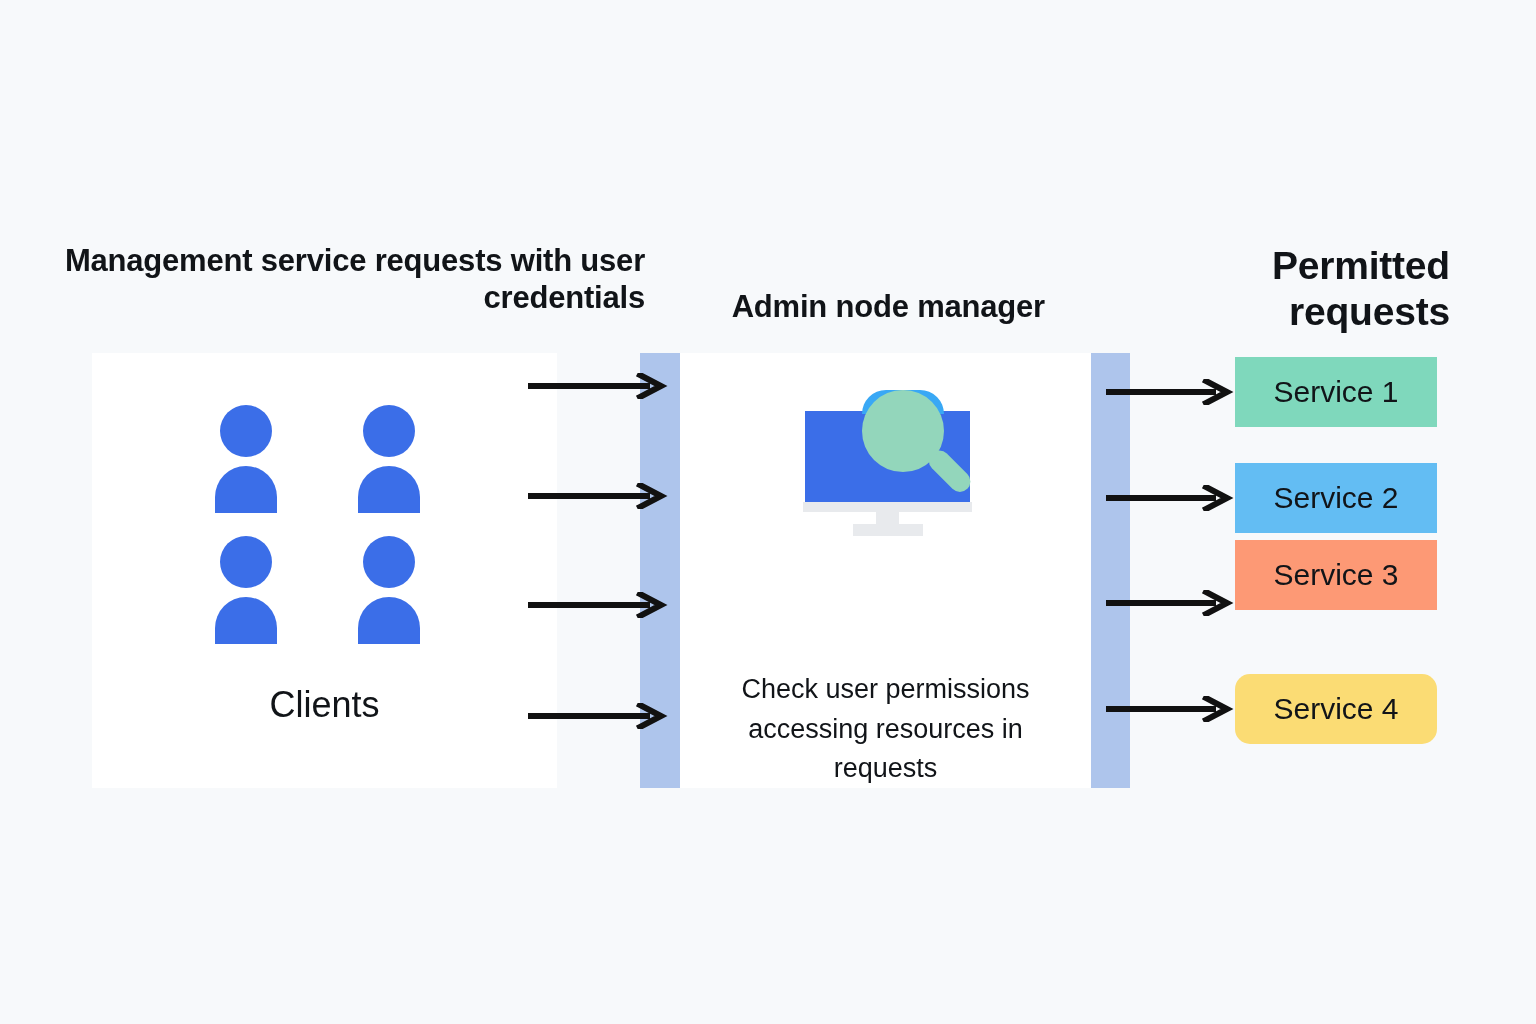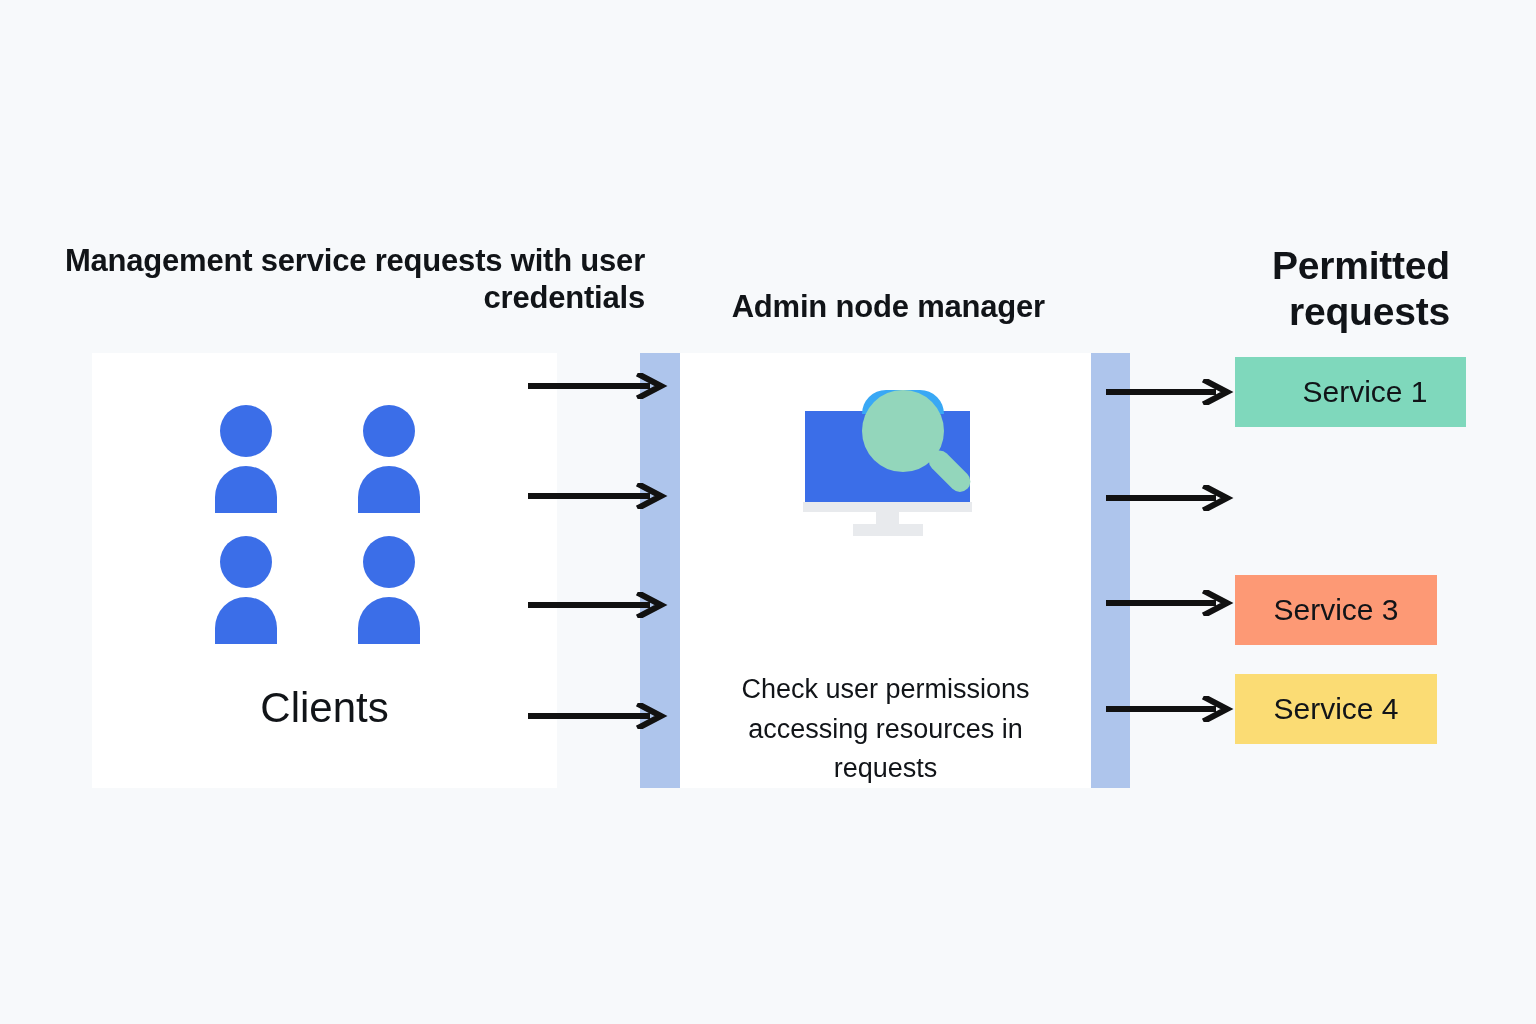--- a/index.html
+++ b/index.html
@@ -123,21 +123,21 @@
   #person-2 { left: 143px; top: 0px; }
   #person-3 { left: 0px;   top: 131px; }
   #person-4 { left: 143px; top: 131px; }
 
   #clients-label {
     position: absolute;
     left: 172px;
     top: 684px;
     width: 305px;
     text-align: center;
-    font-size: 42px;
+    font-size: 36px;
     color: #111418;
   }
 
   
   #monitor {
     position: absolute;
     left: 805px;
     top: 390px;
     width: 165px;
     height: 145px;
@@ -242,22 +242,22 @@
     width: 202px;
     height: 70px;
     display: flex;
     align-items: center;
     justify-content: center;
     font-size: 30px;
     color: #111418;
   }
   #service-box-0 { top: 357px; background: #7fd8bc; }
   #service-box-1 { top: 463px; background: #63bdf3; }
-  #service-box-2 { top: 575px; background: #fd9975; text-align: center; }
-  #service-box-3 { top: 674px; background: #fbdc74; }
+  #service-box-2 { top: 540px; background: #fd9975; text-align: center; }
+  #service-box-3 { top: 674px; background: #fbdc74; border-radius: 15px; }
 
   
   .arrow {
     position: absolute;
     height: 26px;
   }
   .arrow svg { display: block; }
   .arrow-left-0 { left: 528px; top: 373px; width: 140px; }
   .arrow-left-1 { left: 528px; top: 483px; width: 140px; }
   .arrow-left-2 { left: 528px; top: 592px; width: 140px; }
@@ -364,22 +364,25 @@
       <path d="M100 2 L121 13 L100 24" stroke="#111111" stroke-width="6" fill="none" stroke-linecap="square" stroke-linejoin="miter"></path>
     </svg>
   </div>
   <div class="arrow arrow-right-3">
     <svg width="128" height="26" viewBox="0 0 128 26">
       <path d="M0 13 H110" stroke="#111111" stroke-width="6" fill="none"></path>
       <path d="M100 2 L121 13 L100 24" stroke="#111111" stroke-width="6" fill="none" stroke-linecap="square" stroke-linejoin="miter"></path>
     </svg>
   </div>
 
-  <div class="service-box" id="service-box-0" style="background: rgb(127, 216, 188); padding-left: 29px;">
+  <div class="service-box" id="service-box-0" style="background: rgb(127, 216, 188);">
     <span>Service 1</span>
+  </div>
+  <div class="service-box" id="service-box-1" style="background: rgb(99, 189, 243);">
+    <span>Service 2</span>
   </div>
   <div class="service-box" id="service-box-2" style="background: rgb(253, 153, 117);">
     <span>Service 3</span>
   </div>
   <div class="service-box" id="service-box-3" style="background: rgb(251, 220, 116);">
     <span>Service 4</span>
   </div>
 
 </div>
 

